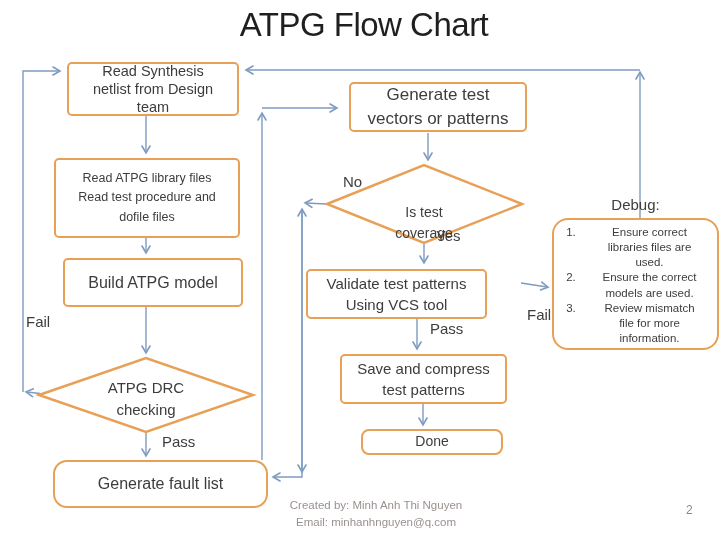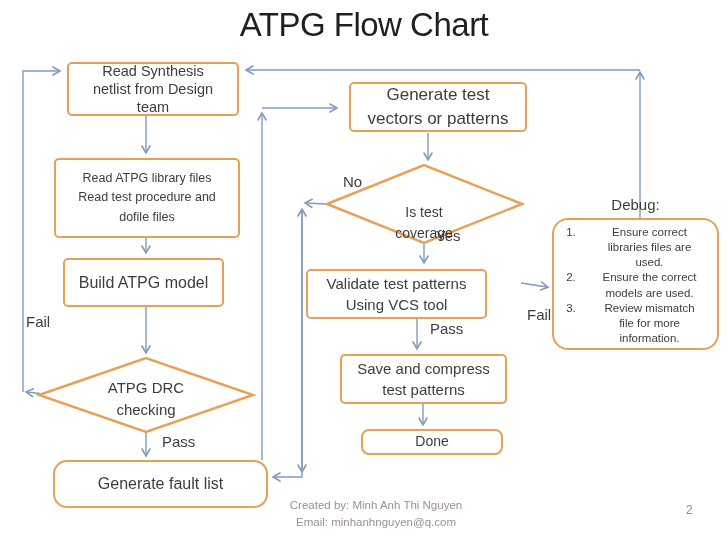--- a/index.html
+++ b/index.html
@@ -94,21 +94,21 @@
   </svg>
 
   <div class="box" style="left:67px;top:62px;width:172px;height:54px;font-size:14.5px;">Read Synthesis
 netlist  from Design
 team</div>
 
   <div class="box" style="left:54px;top:158px;width:186px;height:80px;font-size:12.5px;line-height:1.55;">Read ATPG library files
 Read test procedure and
 dofile  files</div>
 
-  <div class="box" style="left:63px;top:258px;width:161px;height:49px;font-size:16px;">Build ATPG model</div>
+  <div class="box" style="left:63px;top:258px;width:180px;height:49px;font-size:16px;">Build ATPG model</div>
 
   <div class="box" style="left:53px;top:460px;width:215px;height:48px;font-size:16px;border-radius:14px;">Generate fault list</div>
 
   <div class="box" style="left:343px;top:82px;width:178px;height:50px;font-size:17px;line-height:1.4;margin-left:6px;">Generate test
 vectors or patterns</div>
 
   <div class="box" style="left:306px;top:269px;width:181px;height:50px;font-size:15px;line-height:1.4;">Validate test patterns
 Using VCS tool</div>
 
   <div class="box" style="left:340px;top:354px;width:167px;height:50px;font-size:15px;line-height:1.4;">Save and compress

